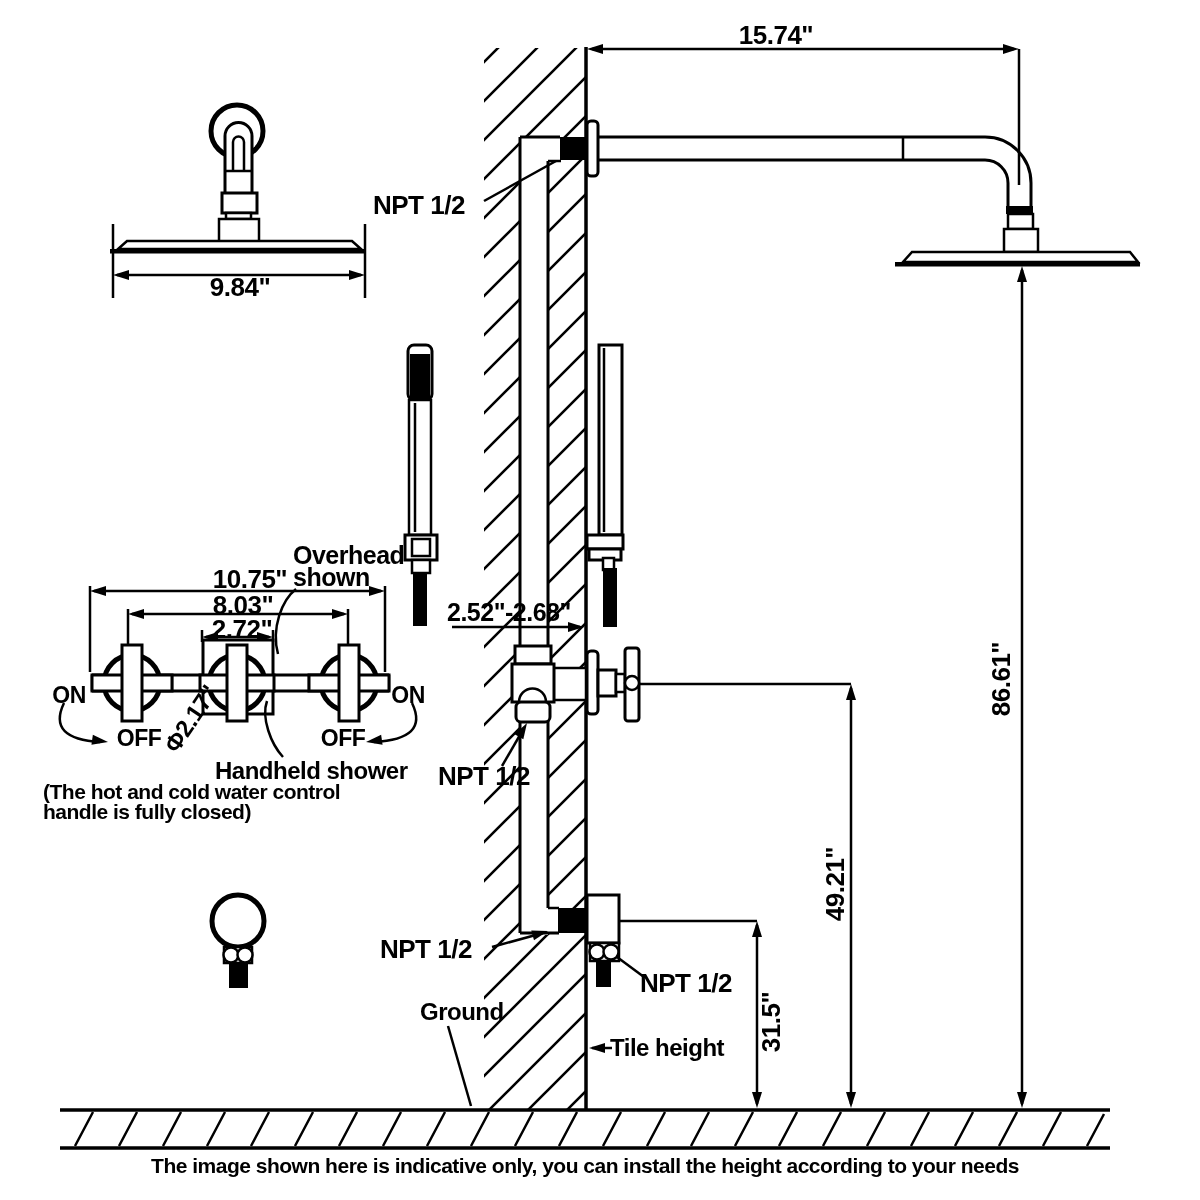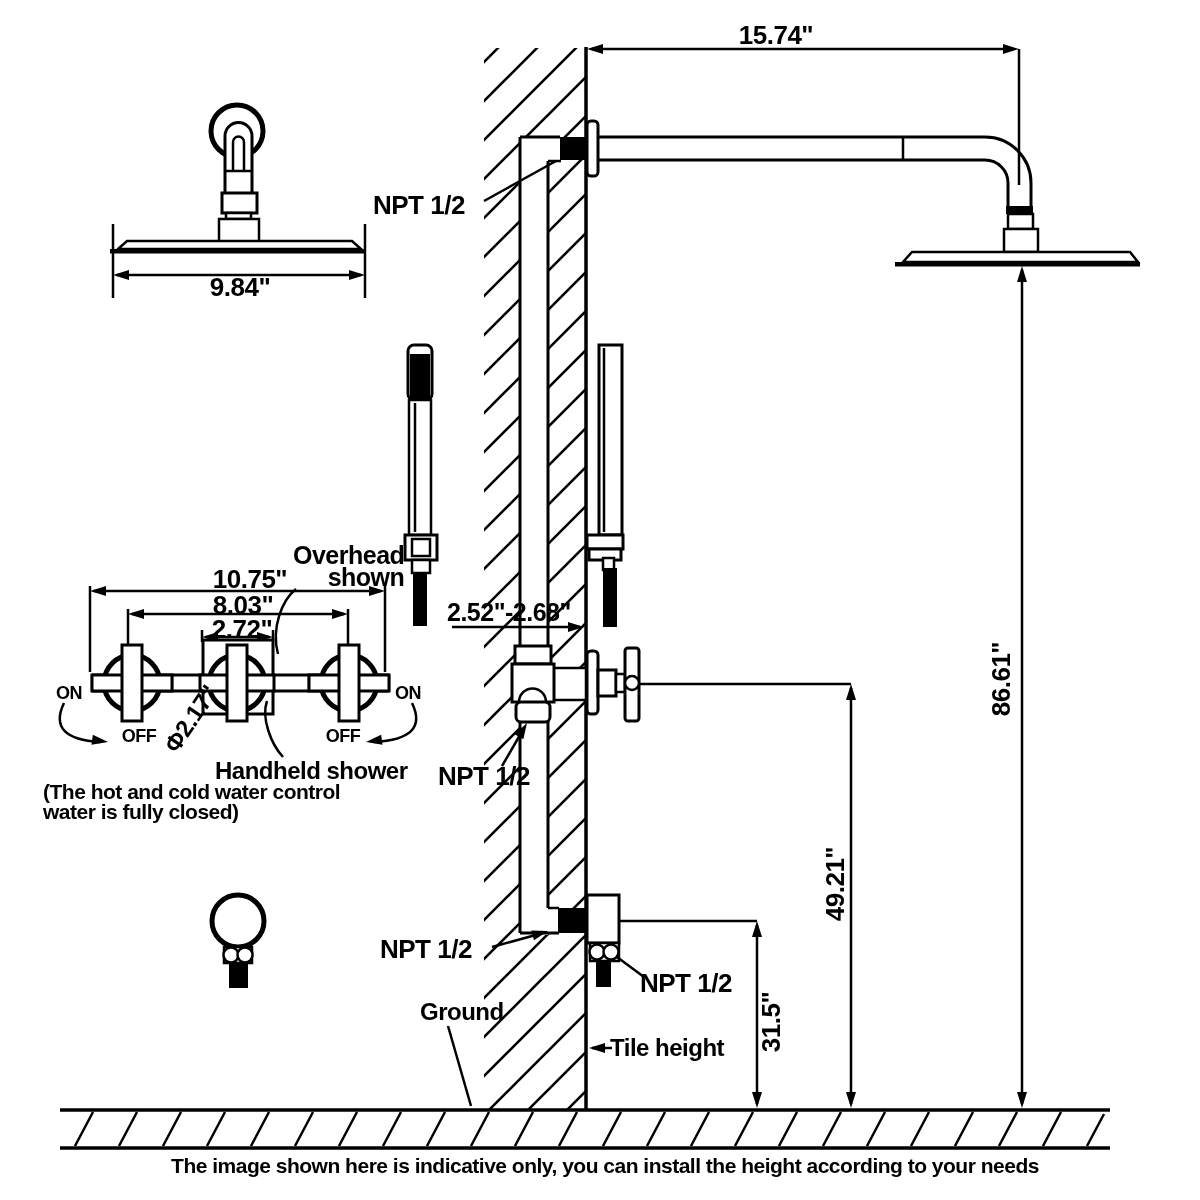--- a/index.html
+++ b/index.html
@@ -9,27 +9,27 @@
   }
   #drawing{position:absolute;left:0;top:0;}
   .lbl{
     position:absolute;font-weight:bold;line-height:1;white-space:pre;
     color:#000;letter-spacing:-0.5px;
   }
   .ctr{transform:translateX(-50%);}
   .rot90{transform:translate(-50%,-50%) rotate(-90deg);}
   .rot-dia{transform:translate(-50%,-50%) rotate(-56deg);}
   .f26{font-size:26px;}
-  .f25{font-size:25px;text-align:right;}
+  .f25{font-size:25px;}
   .f24{font-size:24px;}
-  .f22{font-size:18px;}
+  .f22{font-size:23px;}
   .f21{font-size:21px;}
   .two-line{line-height:22px;}
   .note{line-height:20px;font-size:21px;}
-  #caption{position:absolute;left:0;top:1155px;width:1170px;text-align:center;padding-left:20px;}
+  #caption{position:absolute;left:0;top:1155px;width:1170px;text-align:center;}
   
   .s3{stroke:#000;stroke-width:3;fill:none;}
   .s25{stroke:#000;stroke-width:2.5;fill:none;}
   .s35{stroke:#000;stroke-width:3.5;fill:none;}
   .s5{stroke:#000;stroke-width:5;fill:none;}
   .wf{fill:#fff;}
   .bf{fill:#000;stroke:none;}
 </style>
 </head>
 <body>
@@ -262,21 +262,21 @@
   <div class="lbl f26 ctr" style="left:242px;top:616px;">2.72"</div>
   <div class="lbl f24 rot-dia" style="left:191px;top:719px;">Φ2.17"</div>
 
   <div class="lbl f22 ctr" style="left:69px;top:684px;">ON</div>
   <div class="lbl f22 ctr" style="left:139px;top:727px;">OFF</div>
   <div class="lbl f22 ctr" style="left:408px;top:684px;">ON</div>
   <div class="lbl f22 ctr" style="left:343px;top:727px;">OFF</div>
 
   <div class="lbl f25 two-line" style="left:293px;top:544px;"><span>Overhead</span><br><span>shown</span></div>
   <div class="lbl f24" style="left:215px;top:759px;">Handheld shower</div>
-  <div class="lbl note" style="left:43px;top:782px;"><span>(The hot and cold water control</span><br><span>water is fully closed)</span></div>
+  <div class="lbl note" style="left:43px;top:782px;"><span>(The hot and cold water control</span><br><span>handle is fully closed)</span></div>
 
   <div class="lbl f25" style="left:447px;top:600px;">2.52"-2.68"</div>
   <div class="lbl f26" style="left:438px;top:763px;">NPT 1/2</div>
   <div class="lbl f26" style="left:380px;top:936px;">NPT 1/2</div>
   <div class="lbl f26" style="left:640px;top:970px;">NPT 1/2</div>
   <div class="lbl f24" style="left:400px;top:1000px;margin-left:20px;">Ground</div>
   <div class="lbl f24" style="left:610px;top:1036px;">Tile height</div>
 
   <div class="lbl f26 rot90" style="left:1001px;top:679px;">86.61"</div>
   <div class="lbl f26 rot90" style="left:835px;top:884px;">49.21"</div>

